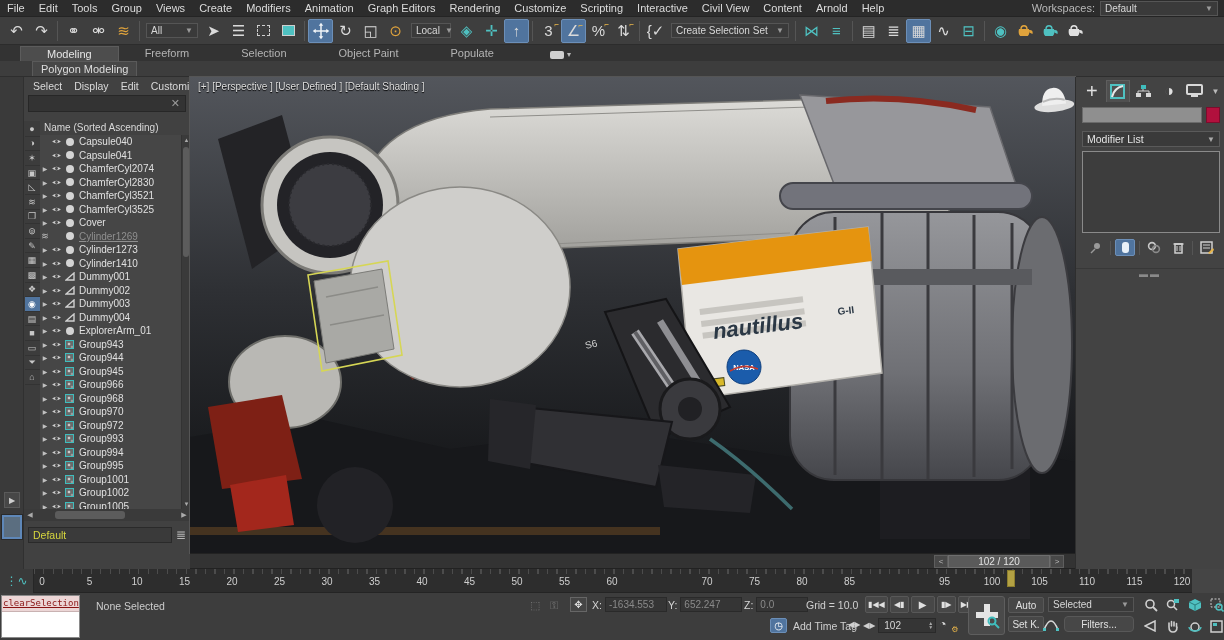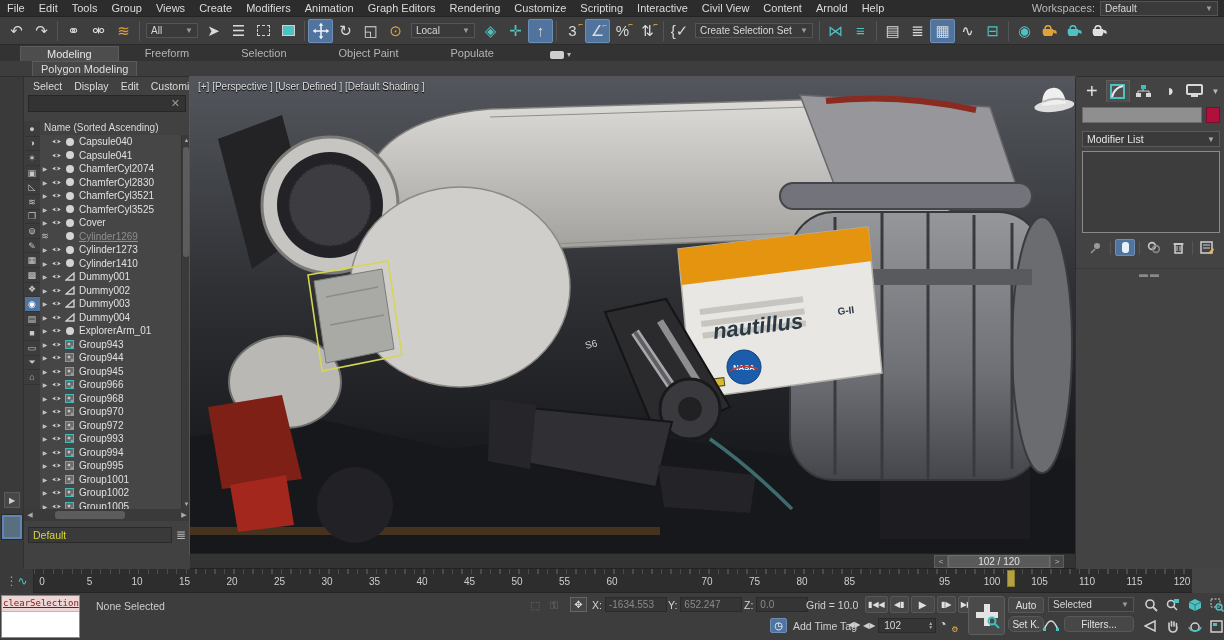--- a/index.html
+++ b/index.html
@@ -230,21 +230,21 @@
       </span>
       <span class="tsep"></span>
       <span class="tbtn hl">
         <svg class="ticon" width="18" height="18" viewBox="0 0 24 24">
           <path d="M12,1 L15,5 H13 V11 H19 V9 L23,12 L19,15 V13 H13 V19 H15 L12,23 L9,19 H11 V13 H5 V15 L1,12 L5,9 V11 H11 V5 H9 Z" fill="#f0f4f8"></path>
         </svg>
       </span>
       <span class="tbtn">↻</span>
       <span class="tbtn">◱</span>
       <span class="tbtn gold">⊙</span>
-      <span class="dd" style="width: 64px; margin: 0px 3px; text-align: center;">
+      <span class="dd" style="width: 40px; margin: 0px 3px; text-align: center;">
         <span>Local</span>
         <span class="car">▼</span>
       </span>
       <span class="tbtn teal">◈</span>
       <span class="tbtn teal">✛</span>
       <span class="tbtn hl">↑</span>
       <span class="tsep"></span>
       <span class="tbtn">3<span class="sup">⌐</span></span>
       <span class="tbtn hl">∠<span class="sup">⌐</span></span>
       <span class="tbtn">%<span class="sup">⌐</span></span>
@@ -1002,21 +1002,21 @@
     </div>
 
     <div id="bigkey">
       <svg width="26" height="28" viewBox="0 0 26 28">
           <path d="M10,2 h6 v8 h8 v6 h-8 v8 h-6 v-8 h-8 v-6 h8 z" fill="#e4e4e4"></path>
           <circle cx="18" cy="19" r="3.5" fill="none" stroke="#3fbdbd" stroke-width="2"></circle>
           <line x1="20" y1="21" x2="25" y2="26" stroke="#3fbdbd" stroke-width="2"></line>
         </svg>
     </div>
     <span class="kbtn" style="left:1008px;top:4px;">Auto</span>
-    <span class="kbtn" style="left:1008px;top:23px;border-radius:6px;">Set K.</span>
+    <span class="kbtn" style="left:1008px;top:23px;">Set K.</span>
     <span class="dd" id="kfilter-dd">
       <span>Selected</span>
       <span class="car">▼</span>
     </span>
     <span id="curve-btn">
       <svg width="16" height="13" viewBox="0 0 16 13">
           <path d="M1,12 Q8,-6 15,12" stroke="#d8d8d8" stroke-width="1.6" fill="none"></path>
           <rect x="0" y="10" width="3" height="3" fill="#4fc1c1"></rect>
           <rect x="13" y="10" width="3" height="3" fill="#4fc1c1"></rect>
         </svg>

